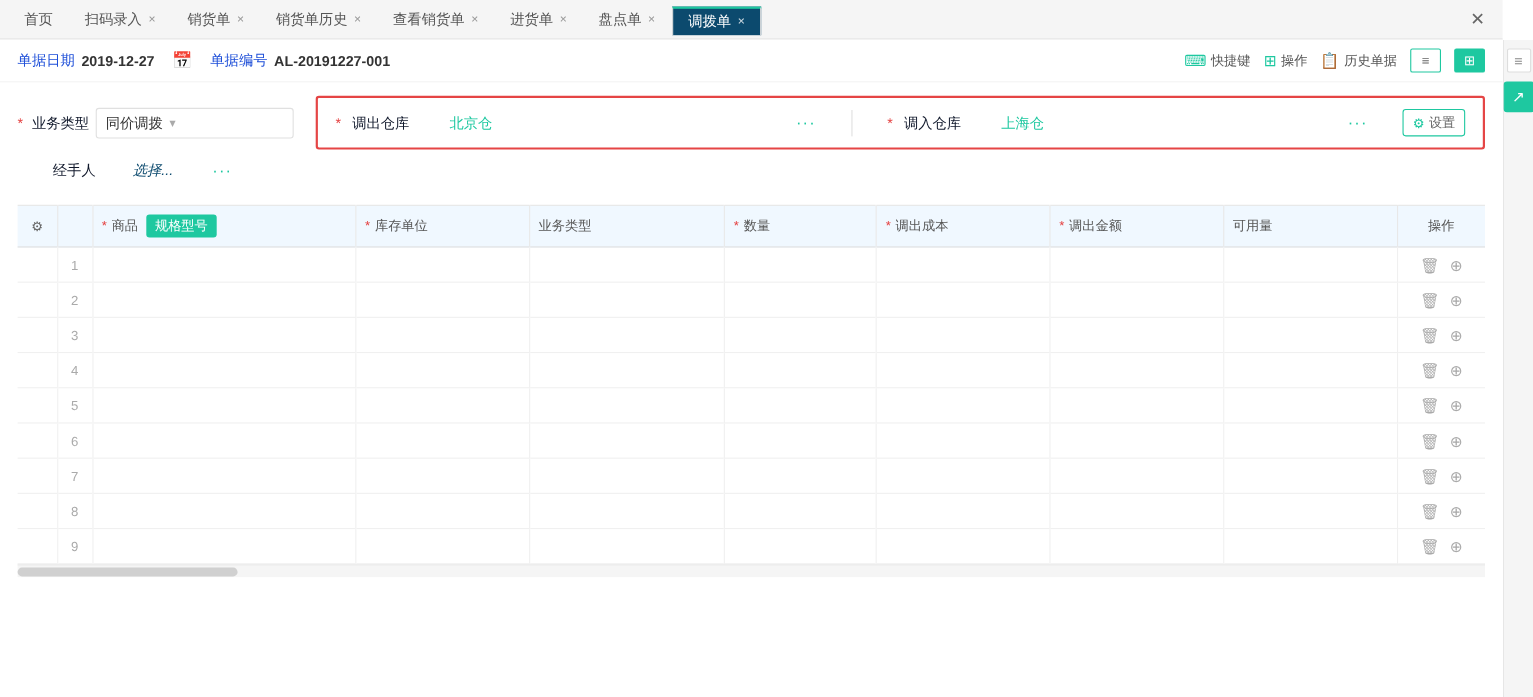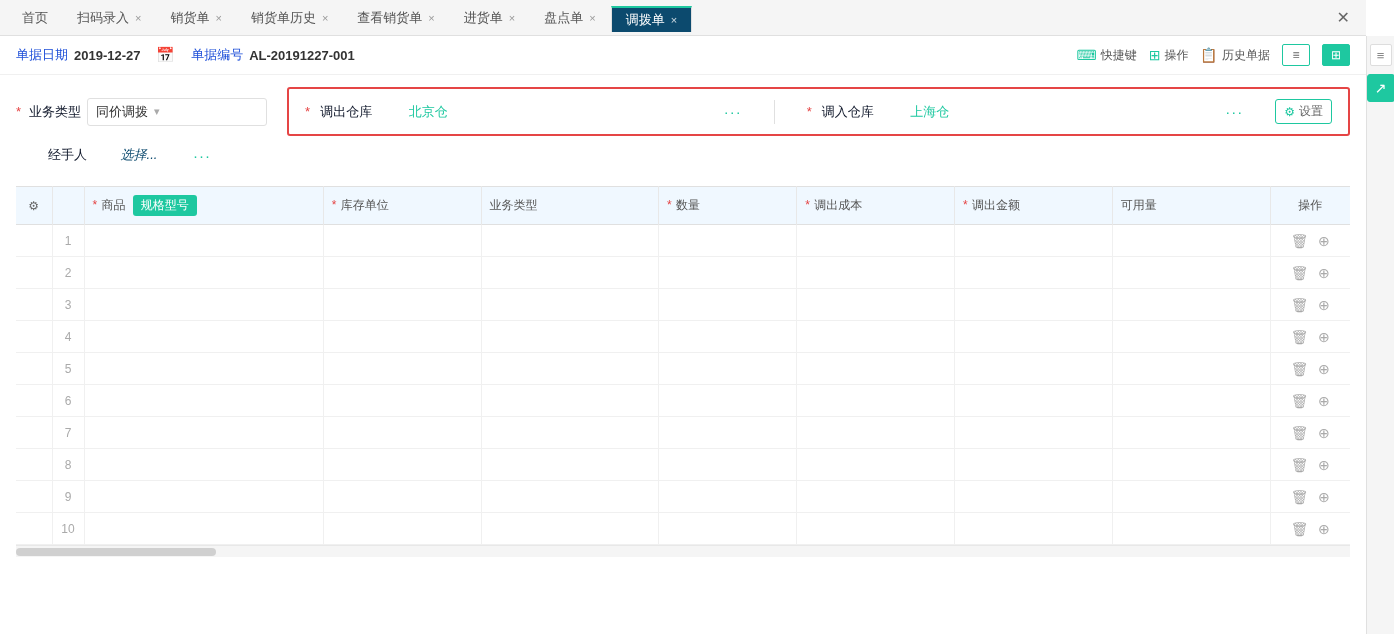--- a/index.html
+++ b/index.html
@@ -602,35 +602,20 @@
       <td class="col-spec"></td>
       <td class="col-qty"></td>
       <td class="col-cost"></td>
       <td class="col-amount"></td>
       <td class="col-avail"></td>
       <td class="col-ops">
         <span class="op-icon">🗑</span>
         <span class="op-icon">⊕</span>
       </td>
     </tr>
-          <tr>
-      <td class="col-gear"></td>
-      <td class="row-num">10</td>
-      <td class="col-product"></td>
-      <td class="col-unit"></td>
-      <td class="col-spec"></td>
-      <td class="col-qty"></td>
-      <td class="col-cost"></td>
-      <td class="col-amount"></td>
-      <td class="col-avail"></td>
-      <td class="col-ops">
-        <span class="op-icon">🗑</span>
-        <span class="op-icon">⊕</span>
-      </td>
-    </tr>
         </tbody>
     </table>
     <div class="scrollbar-row">
       <div class="scrollbar-thumb"></div>
     </div>
   </div>
 </div>
 
 <div class="right-sidebar">
   <div class="side-btn">

